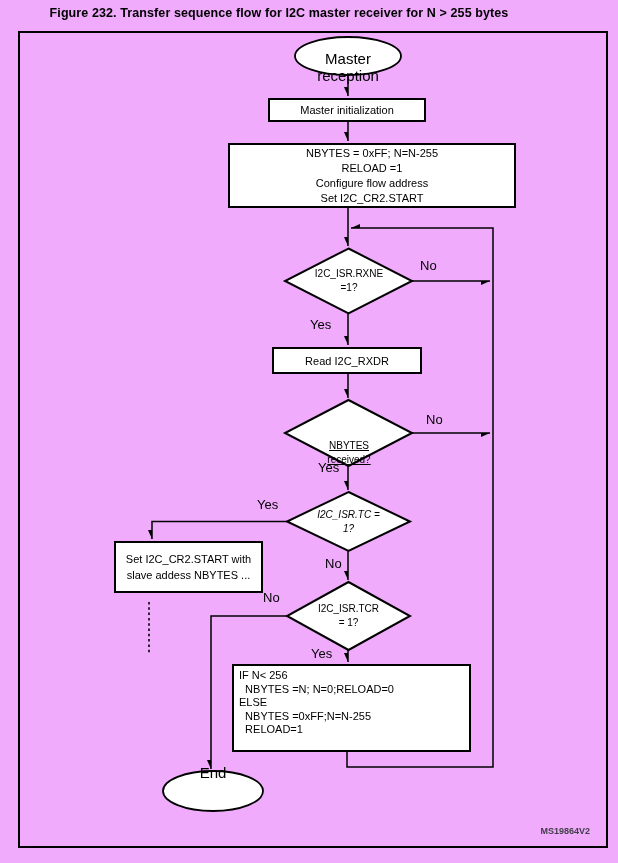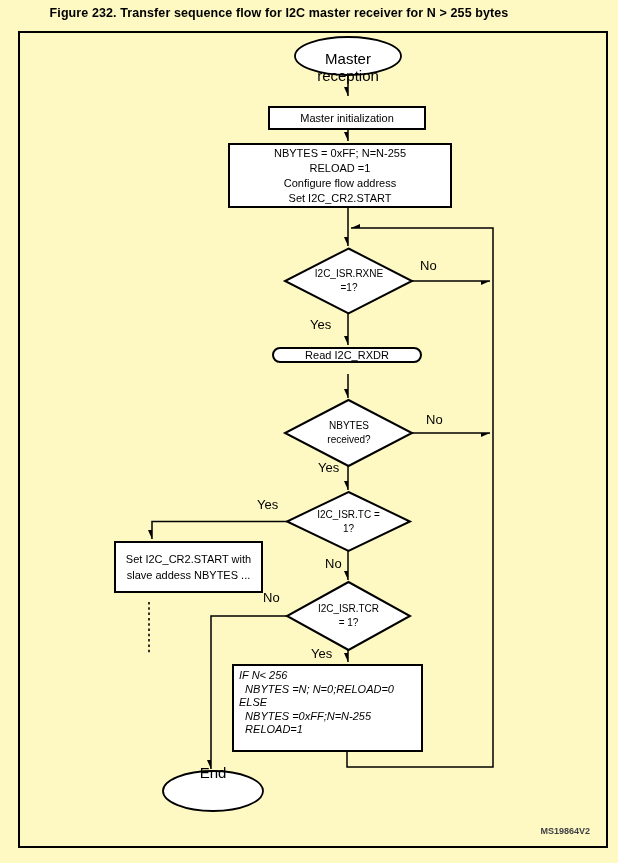--- a/index.html
+++ b/index.html
@@ -1,17 +1,17 @@
 <!DOCTYPE html>
 <html><head>
 <meta charset="utf-8">
 <style>
   html,body { margin:0; padding:0; background:#ffffff; }
   .page {
-    position:relative; width:618px; height:863px; background:#fef9c3;
+    position:relative; width:618px; height:863px; background:#f0abfc;
     font-family:"Liberation Sans", sans-serif; color:#000; overflow:hidden;
   }
   .title {
     position:absolute; top:6px; left:18px; width:522px;
     text-align:center; font-size:12.5px; font-weight:bold; letter-spacing:0.1px;
   }
   .frame {
     position:absolute; left:18px; top:31px; width:586px; height:813px;
     border:2px solid #000;
   }
@@ -72,57 +72,57 @@
       <path d="M287,616 L211,616 L211,769" marker-end="url(#ah)"></path>
       <path d="M348,650 L348,662" marker-end="url(#ah)"></path>
       <path d="M347,752 L347,767 L493,767 L493,228 L351,228" marker-end="url(#ah)"></path>
       <path d="M149,602 L149,653" stroke-dasharray="2.5,2.8" stroke-width="1.6"></path>
     </g>
   </svg>
 
   <div class="olabel" style="left:295px; top:50px; width:106px;">Master reception</div>
   <div class="olabel" style="left:163px; top:764px; width:100px;">End</div>
 
-  <div class="node rect center init-label" style="left:268px; top:98px; width:158px; height:24px;margin-top:8px;">
+  <div class="node rect center init-label" style="left:268px; top:98px; width:158px; height:24px;">
     <div>Master initialization</div>
   </div>
 
-  <div class="node rect center" style="left:228px; top:143px; width:224px; height:65px;">
+  <div class="node rect center" style="left:228px; top:143px; width:288px; height:65px;">
     <div class="cfg-line">NBYTES = 0xFF; N=N-255</div>
     <div class="cfg-line">RELOAD =1</div>
     <div class="cfg-line">Configure flow address</div>
     <div class="cfg-line">Set I2C_CR2.START</div>
   </div>
 
-  <div class="node rect center" style="left:272px; top:347px; width:150px; height:16px;border-radius:12px;">
+  <div class="node rect center" style="left:272px; top:347px; width:150px; height:27px;">
     <div>Read I2C_RXDR</div>
   </div>
 
   <div class="node rect center" style="left:74px; top:541px; width:149px; height:52px;margin-left:40px;">
     <div class="restart-line">Set I2C_CR2.START with</div>
     <div class="restart-line">slave addess NBYTES ...</div>
   </div>
 
-  <div class="node rect center code" style="left:232px; top:664px; width:191px; height:88px;font-style:italic;">
+  <div class="node rect center code" style="left:232px; top:664px; width:239px; height:88px;">
     <div>IF N&lt; 256</div>
     <div>  NBYTES =N; N=0;RELOAD=0</div>
     <div>ELSE</div>
     <div>  NBYTES =0xFF;N=N-255</div>
     <div>  RELOAD=1</div>
   </div>
 
   <div class="dlabel" style="left:286px; top:267px; width:126px;">
     <div>I2C_ISR.RXNE</div>
     <div>=1?</div>
   </div>
-  <div class="dlabel" style="left:286px; top:419px; width:126px;">
+  <div class="dlabel" style="left:286px; top:439px; width:126px;text-decoration:underline;">
     <div>NBYTES</div>
     <div>received?</div>
   </div>
-  <div class="dlabel" style="left:287px; top:508px; width:123px;">
+  <div class="dlabel" style="left:287px; top:508px; width:123px;font-style:italic;">
     <div>I2C_ISR.TC =</div>
     <div>1?</div>
   </div>
   <div class="dlabel" style="left:287px; top:602px; width:123px;">
     <div>I2C_ISR.TCR</div>
     <div>= 1?</div>
   </div>
 
   <div class="elabel" style="left:420px; top:258px;">No</div>
   <div class="elabel" style="left:310px; top:317px;">Yes</div>

